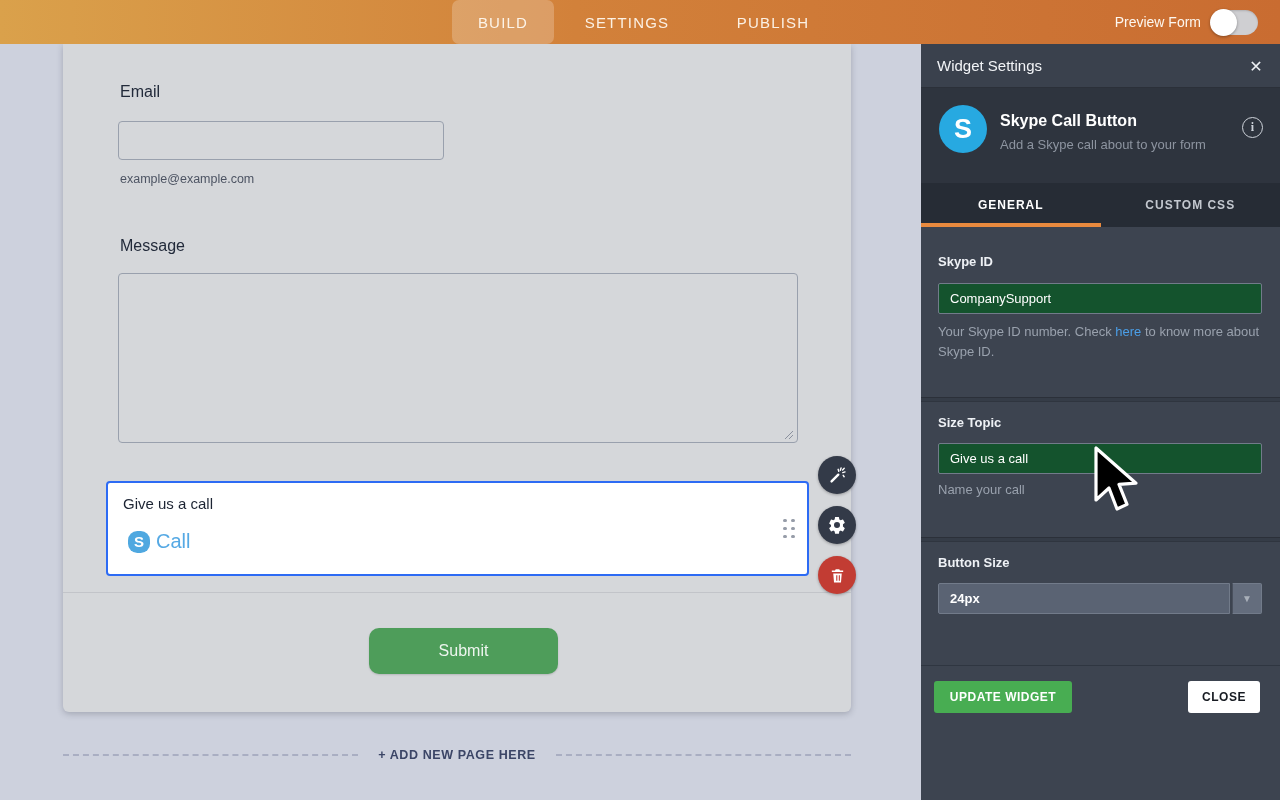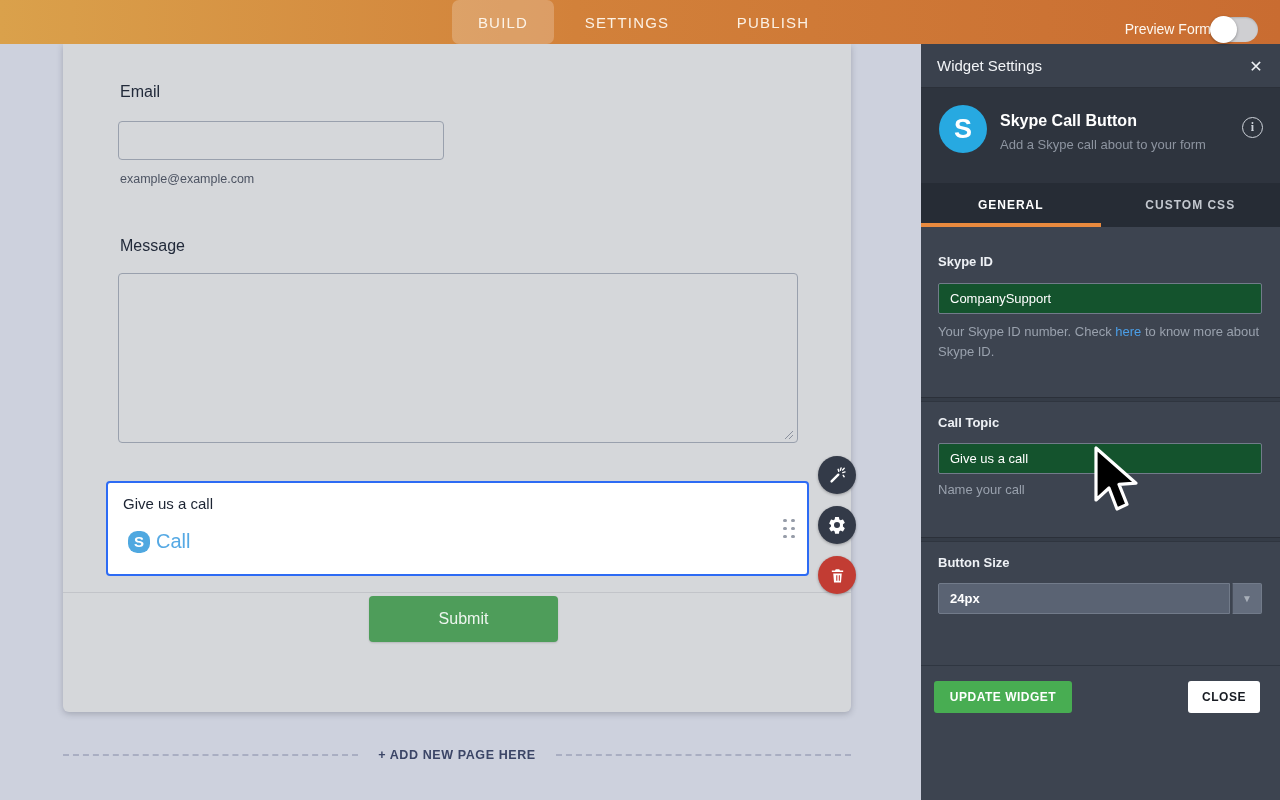--- a/index.html
+++ b/index.html
@@ -7,21 +7,21 @@
   body { font-family:"Liberation Sans", sans-serif; background:#cdd1dd; position:relative; }
 
   
   .topbar { position:absolute; left:0; top:0; width:1280px; height:44px;
     background:linear-gradient(90deg,#daa14b 0%,#d2813a 45%,#c96c31 100%); z-index:30; }
   .topbar .tab { position:absolute; top:0; height:44px; display:flex; align-items:center; justify-content:center;
     color:rgba(255,251,243,0.92); font-size:15px; letter-spacing:1.2px; cursor:pointer; }
   .tab-build { left:452px; width:102px; background:rgba(255,255,255,0.22);border-radius:7px; }
   .tab-settings { left:554px; width:146px; }
   .tab-publish { left:700px; width:146px; }
-  .preview-wrap { position:absolute; right:22px; top:7px; height:44px; display:flex; align-items:center; }
+  .preview-wrap { position:absolute; right:22px; top:0; height:44px; display:flex; align-items:center; gap:10px; }
   .preview-label { color:#fdf7ef; font-size:14px; }
   .toggle { width:47px; height:25px; border-radius:13px; background:#cfcfd2; position:relative; cursor:pointer;
     box-shadow:inset 0 1px 2px rgba(0,0,0,0.15); }
   .toggle .knob { position:absolute; left:-1px; top:-1px; width:27px; height:27px; border-radius:50%;
     background:#fff; box-shadow:0 1px 3px rgba(0,0,0,0.35); }
 
   
   .card { position:absolute; left:63px; top:44px; width:788px; height:668px; background:#d5d7da;
     border-radius:0 0 6px 6px; box-shadow:0 2px 6px rgba(40,45,60,0.25); }
   .field-label { position:absolute; left:57px; font-size:16px; color:#222a3a; font-weight:500; }
@@ -40,22 +40,22 @@
   .widget-label { position:absolute; left:15px; top:12px; font-size:15px; color:#1c2433; }
   .skype-call-btn { position:absolute; left:20px; top:47px; display:flex; align-items:center; gap:6px; cursor:pointer; }
   .skype-mini { width:22px; height:22px; background:#4fa8e0; border-radius:42%; color:#fff; font-weight:bold;
     font-size:15px; display:flex; align-items:center; justify-content:center; }
   .skype-call-text { color:#55a9e4; font-size:20px; }
   .drag-handle { position:absolute; right:12px; top:50%; transform:translateY(-50%);
     display:grid; grid-template-columns:4px 4px; grid-auto-rows:4px; gap:4px; cursor:grab; }
   .drag-handle span { width:3.5px; height:3.5px; border-radius:50%; background:#969ca8; }
 
   .card-divider { position:absolute; left:0; top:548px; width:100%; border-top:1px solid #c2c4c9; }
-  .submit-btn { position:absolute; left:306px; top:552px; width:189px; height:46px; background:#4e9d5a;
-    border:none; border-radius:4px; color:#edf5ee; font-size:16px; cursor:pointer;
+  .submit-btn { position:absolute; left:306px; top:584px; width:189px; height:46px; background:#4e9d5a;
+    border:none; border-radius:10px; color:#edf5ee; font-size:16px; cursor:pointer;
     font-family:"Liberation Sans", sans-serif; box-shadow:0 1px 2px rgba(0,0,0,0.15); }
 
   
   .fab { position:absolute; left:818px; width:38px; height:38px; border-radius:50%;
     display:flex; align-items:center; justify-content:center; cursor:pointer; z-index:20;
     box-shadow:0 1px 3px rgba(0,0,0,0.3); border:none; }
   .fab-dark { background:#333a48; }
   .fab-red { background:#c23c33; }
   .fab-wand { top:456px; } .fab-gear { top:506px; } .fab-trash { top:556px; }
 
@@ -213,21 +213,21 @@
     <div class="ptab">CUSTOM CSS</div>
   </div>
 
   <div class="pcontent">
     <div class="plabel lbl-skypeid">Skype ID</div>
     <input class="pinput inp-skypeid" type="text" value="CompanySupport" style="">
     <div class="phelp help-skypeid"><span>Your Skype ID number. Check </span><a>here</a><span> to know more about Skype ID.</span></div>
 
     <div class="band band-1"></div>
 
-    <div class="plabel lbl-calltopic">Call Topic</div>
+    <div class="plabel lbl-calltopic">Size Topic</div>
     <input class="pinput inp-calltopic" type="text" value="Give us a call" style="">
     <div class="phelp help-calltopic">Name your call</div>
 
     <div class="band band-2"></div>
 
     <div class="plabel lbl-btnsize">Button Size</div>
     <div class="sizesel">
       <div class="val">24px</div>
       <div class="caret">▼</div>
     </div>

